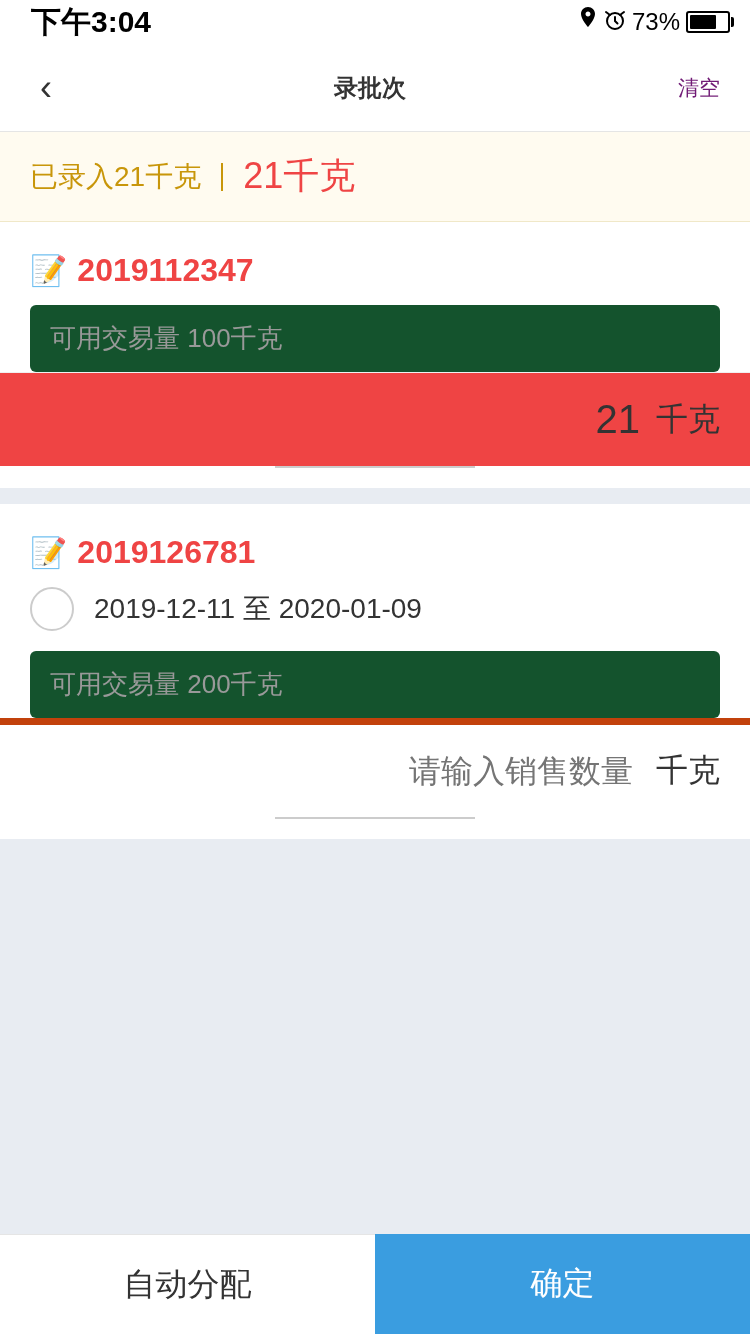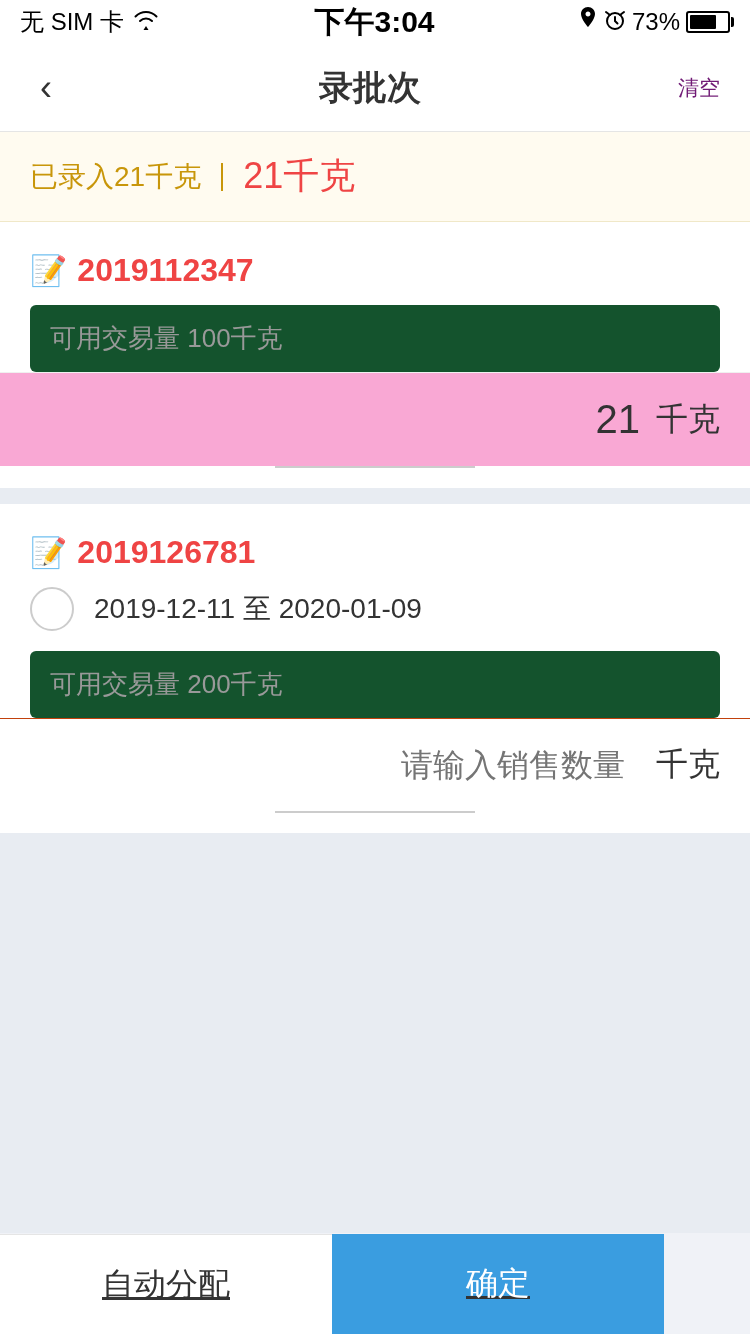--- a/index.html
+++ b/index.html
@@ -45,21 +45,21 @@
       padding: 0 30px;
       border-bottom: 1px solid #e5e5e5;
     }
     .nav-back {
       font-size: 36px;
       color: #333;
       cursor: pointer;
       padding: 10px;
     }
     .nav-title {
-      font-size: 34px;
+      font-size: 24px;
       font-weight: 600;
       color: #333;
     }
     .nav-clear {
       font-size: 21px;
       color: #701a75;
       cursor: pointer;
     }
 
     
@@ -144,21 +144,21 @@
       padding: 16px 20px;
       margin-bottom: 0;
     }
     .available-text {
       font-size: 26px;
       color: #999;
     }
 
     
     .amount-row {
-      background: #f9a8d4;
+      background: #ef4444;
       padding: 24px 30px;
       display: flex;
       align-items: center;
       justify-content: flex-end;
       gap: 16px;
       border-top: 1px solid #f0f0f0;
     }
     .amount-value {
       font-size: 40px;
       font-weight: 500;
@@ -182,22 +182,22 @@
       background: #e8ecf2;
     }
 
     
     .input-row {
       background: #fff;
       padding: 24px 30px;
       display: flex;
       align-items: center;
       justify-content: flex-end;
-      gap: 16px;
-      border-top: 1px solid #c2410c;
+      gap: 8px;
+      border-top: 7px solid #c2410c;
     }
     .qty-input {
       border: none;
       outline: none;
       text-align: right;
       font-size: 32px;
       color: #bbb;
       width: 300px;
       background: transparent;
     }
@@ -211,24 +211,23 @@
       flex: 1;
       background: #e8ecf2;
       min-height: 400px;
     }
 
     
     .bottom-buttons {
       position: fixed;
       bottom: 0;
       left: 0;
-      width: 664px;
+      width: 750px;
       height: 100px;
       display: flex;
-      text-decoration: underline;
     }
     .btn-auto {
       flex: 1;
       background: #fff;
       border: none;
       font-size: 32px;
       color: #333;
       cursor: pointer;
       display: flex;
       align-items: center;
@@ -244,31 +243,20 @@
       cursor: pointer;
       display: flex;
       align-items: center;
       justify-content: center;
     }
   </style>
 </head>
 <body>
 
 <div class="status-bar">
-  <div class="status-left">
-    <span>无 SIM 卡</span>
-    <span>
-      <svg width="28" height="22" viewBox="0 0 28 22" fill="none">
-        <path d="M14 18l2.5 4H11.5L14 18z" fill="#000"></path>
-        <path d="M8 13c1.6-1.6 3.8-2.6 6-2.6s4.4 1 6 2.6" stroke="#000" stroke-width="2" fill="none" stroke-linecap="round"></path>
-        <path d="M3.5 8.5C6.5 5.5 10 4 14 4s7.5 1.5 10.5 4.5" stroke="#000" stroke-width="2" fill="none" stroke-linecap="round"></path>
-        <path d="M0 4C3.9 0.1 8.7-1 14 1c5.3 2 8.7 3 14 3" stroke="none"></path>
-      </svg>
-    </span>
-  </div>
   <div class="status-center">下午3:04</div>
   <div class="status-right">
     <span>
       <svg width="20" height="24" viewBox="0 0 20 24" fill="#000">
         <path d="M10 0C6.1 0 3 3.1 3 7c0 5.3 7 13 7 13s7-7.7 7-13c0-3.9-3.1-7-7-7zm0 9.5c-1.4 0-2.5-1.1-2.5-2.5S8.6 4.5 10 4.5s2.5 1.1 2.5 2.5S11.4 9.5 10 9.5z"></path>
       </svg>
     </span>
     <span>
       <svg width="22" height="24" viewBox="0 0 22 24" fill="#000">
         <circle cx="11" cy="14" r="8" stroke="#000" stroke-width="2" fill="none"></circle>

